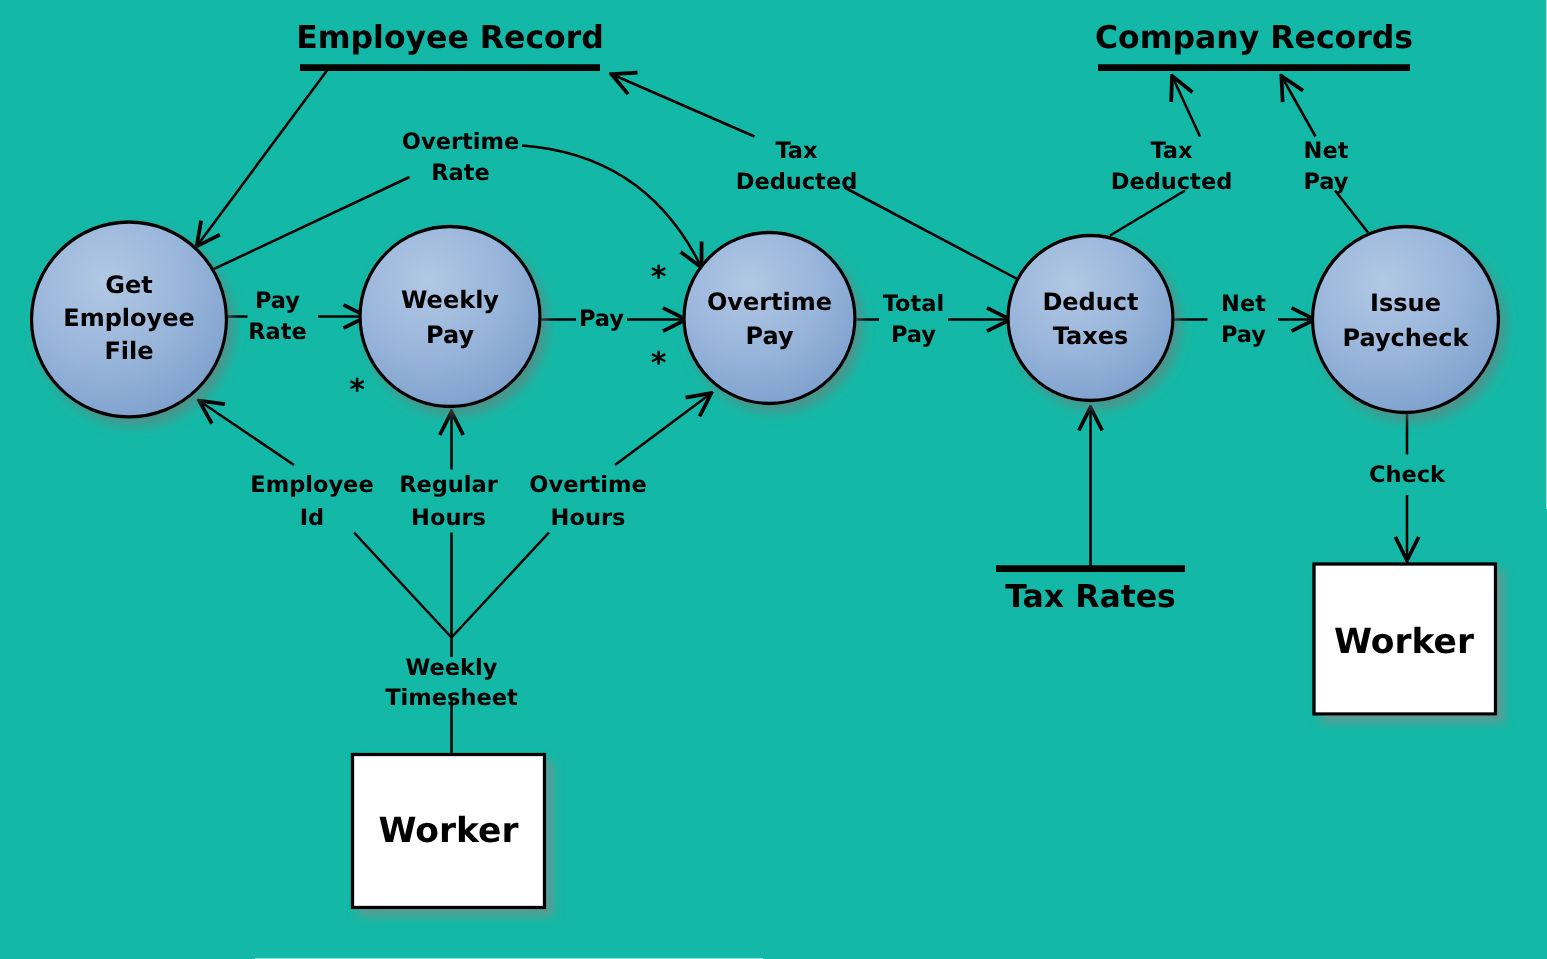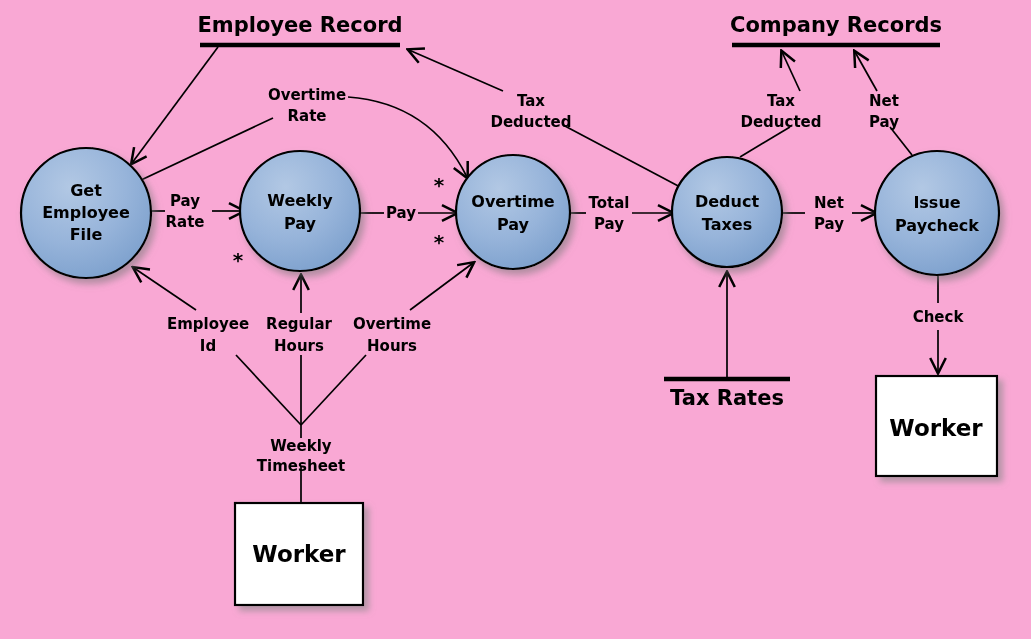--- a/index.html
+++ b/index.html
@@ -7,21 +7,21 @@
     padding: 0;
     background: #ffffff;
   }
   body {
     font-family: "DejaVu Sans", sans-serif;
   }
   #diagram-root {
     position: relative;
     width: 1031px;
     height: 639px;
-    background: #f9a8d4;
+    background: #14b8a6;
     overflow: hidden;
   }
   #dfd-svg {
     position: absolute;
     left: 0;
     top: 0;
     width: 1031px;
     height: 639px;
   }
   .proc-label, .store-label, .ext-label, .flow-label, .star-label {

